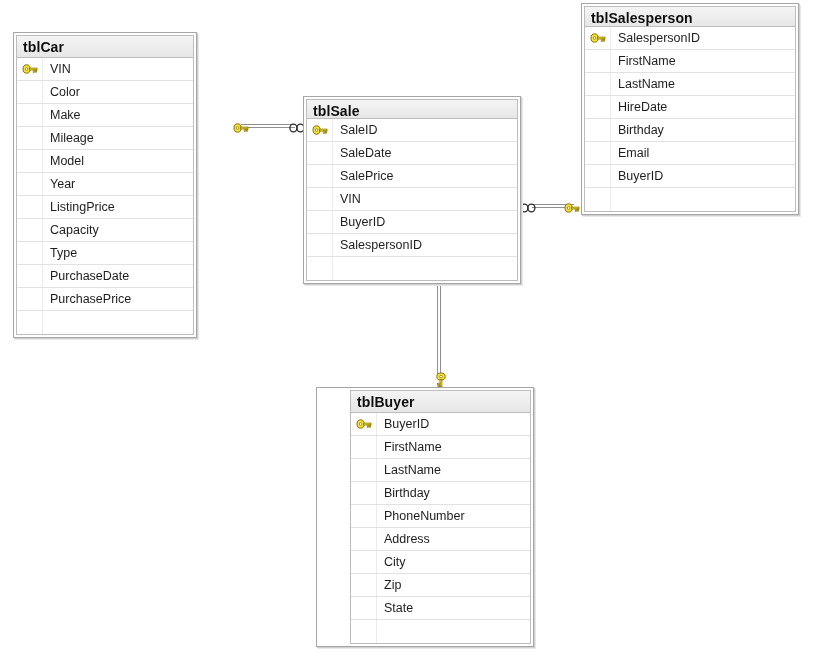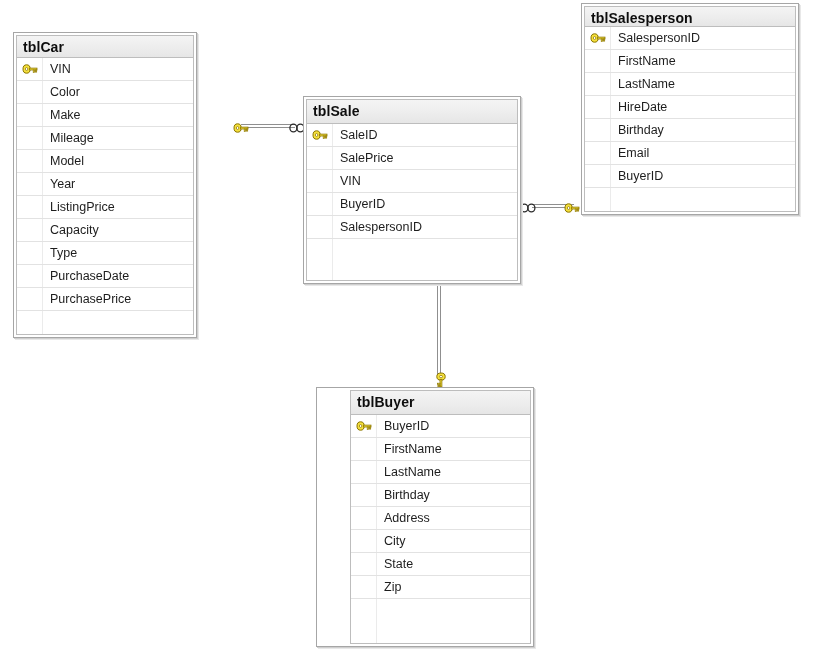--- a/index.html
+++ b/index.html
@@ -266,20 +266,24 @@
                   <rect x="8.6" y="8.1" width="7.4" height="1.9" fill="#f5e03c" stroke="#8a7400" stroke-width="0.8"></rect>
                   <rect x="12.2" y="9.9" width="1.3" height="2.6" fill="#f5e03c" stroke="#8a7400" stroke-width="0.7"></rect>
                   <rect x="14.4" y="9.9" width="1.3" height="2.2" fill="#f5e03c" stroke="#8a7400" stroke-width="0.7"></rect>
                 </g>
               </svg>
             </div>
             <div class="field-name">SaleID</div>
           </div>
           <div class="field-row">
             <div class="field-gutter"></div>
+            <div class="field-name">SaleDate</div>
+          </div>
+          <div class="field-row">
+            <div class="field-gutter"></div>
             <div class="field-name">SalePrice</div>
           </div>
           <div class="field-row">
             <div class="field-gutter"></div>
             <div class="field-name">VIN</div>
           </div>
           <div class="field-row">
             <div class="field-gutter"></div>
             <div class="field-name">BuyerID</div>
           </div>
@@ -368,34 +372,38 @@
           <div class="field-row">
             <div class="field-gutter"></div>
             <div class="field-name">LastName</div>
           </div>
           <div class="field-row">
             <div class="field-gutter"></div>
             <div class="field-name">Birthday</div>
           </div>
           <div class="field-row">
             <div class="field-gutter"></div>
+            <div class="field-name">PhoneNumber</div>
+          </div>
+          <div class="field-row">
+            <div class="field-gutter"></div>
             <div class="field-name">Address</div>
           </div>
           <div class="field-row">
             <div class="field-gutter"></div>
             <div class="field-name">City</div>
           </div>
           <div class="field-row">
             <div class="field-gutter"></div>
+            <div class="field-name">Zip</div>
+          </div>
+          <div class="field-row">
+            <div class="field-gutter"></div>
             <div class="field-name">State</div>
           </div>
-          <div class="field-row">
-            <div class="field-gutter"></div>
-            <div class="field-name">Zip</div>
-          </div>
           <div class="field-row blank">
             <div class="field-gutter"></div>
             <div class="field-name"></div>
           </div>
         </div>
       </div>
     </div>
   </div>
 
 </body></html>

